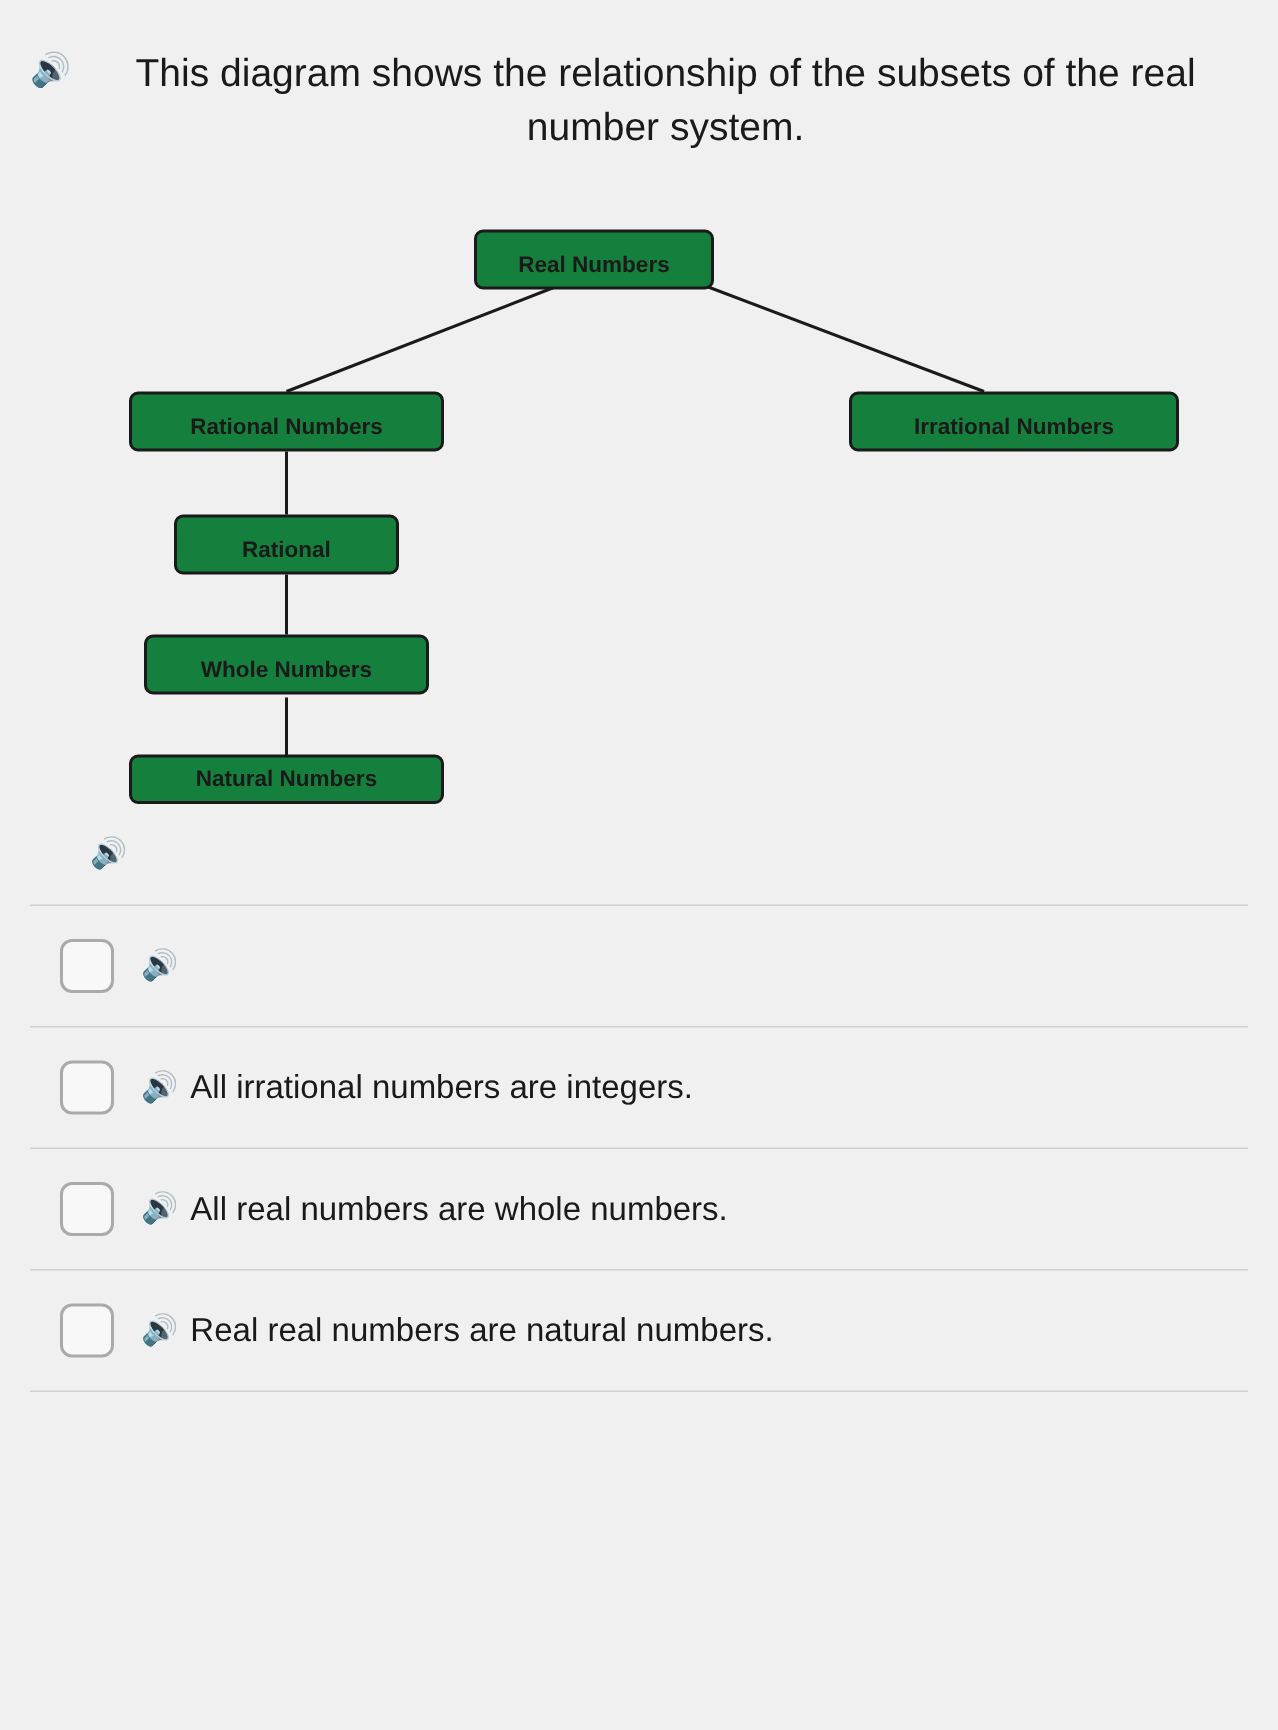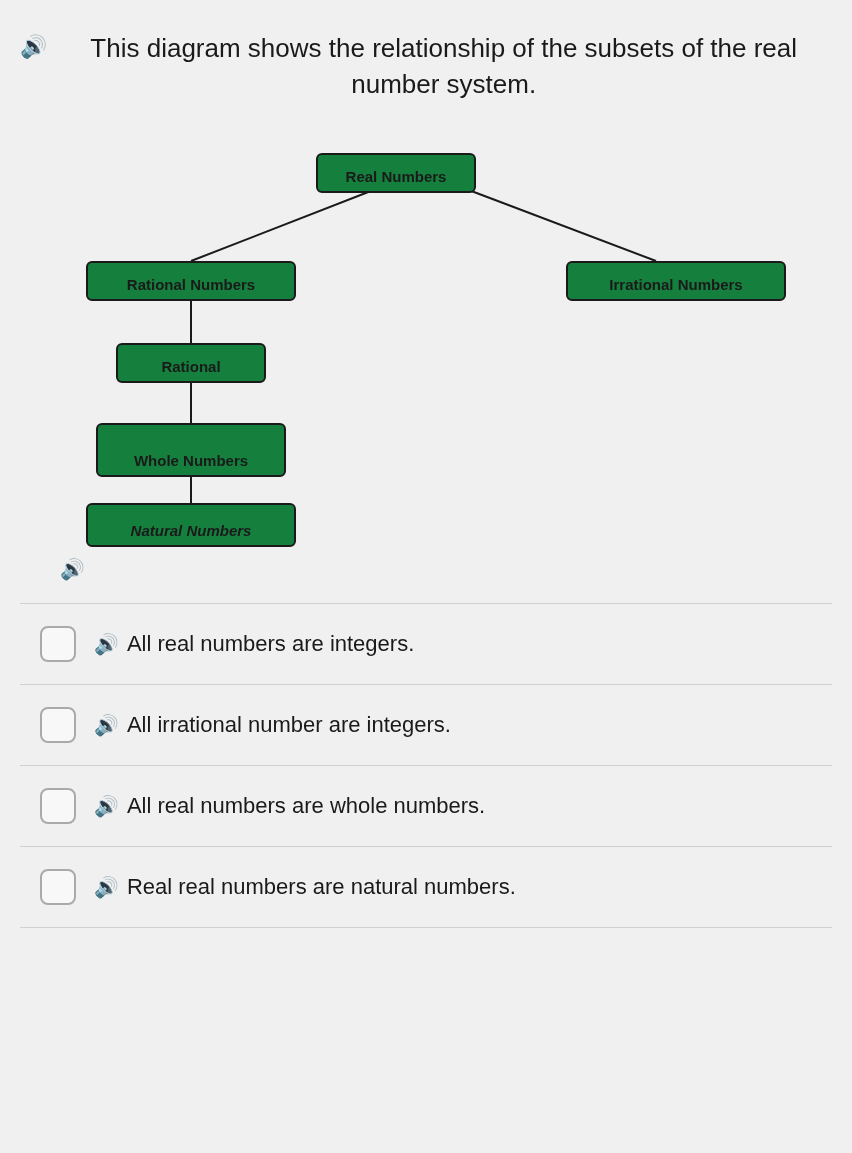--- a/index.html
+++ b/index.html
@@ -167,48 +167,47 @@
       </div>
 
       <div class="node-box" style="left: 510px; top: 128px; width: 220px; height: 40px; margin-left: 20px;">
         <span>Irrational Numbers</span>
       </div>
 
       <div class="node-box" style="left: 80px; top: 210px; width: 150px; height: 40px;">
         <span>Rational</span>
       </div>
 
-      <div class="node-box" style="left: 60px; top: 290px; width: 190px; height: 54px;">
+      <div class="node-box" style="left: 60px; top: 290px; width: 190px; height: 40px;">
         <span>Whole Numbers</span>
       </div>
 
-      <div class="node-box" style="left: 50px; top: 370px; width: 210px; height: 44px; font-style: italic;">
+      <div class="node-box" style="left: 50px; top: 370px; width: 210px; height: 33px;">
         <span>Natural Numbers</span>
       </div>
 
     </div>
   </div>
 
   <div class="second-question">
     <span class="speaker-icon option-speaker">🔊</span>
   </div>
 
   <ul class="options-list">
   <li class="option-item">
         <div class="option-checkbox"></div>
         <span class="option-text">
           <span class="option-speaker">🔊</span>
-          <span>All real numbers are integers.</span>
         </span>
       </li>
       <li class="option-item">
         <div class="option-checkbox"></div>
         <span class="option-text">
           <span class="option-speaker">🔊</span>
-          <span>All irrational number are integers.</span>
+          <span>All irrational numbers are integers.</span>
         </span>
       </li>
       <li class="option-item">
         <div class="option-checkbox"></div>
         <span class="option-text">
           <span class="option-speaker">🔊</span>
           <span>All real numbers are whole numbers.</span>
         </span>
       </li>
       <li class="option-item">

